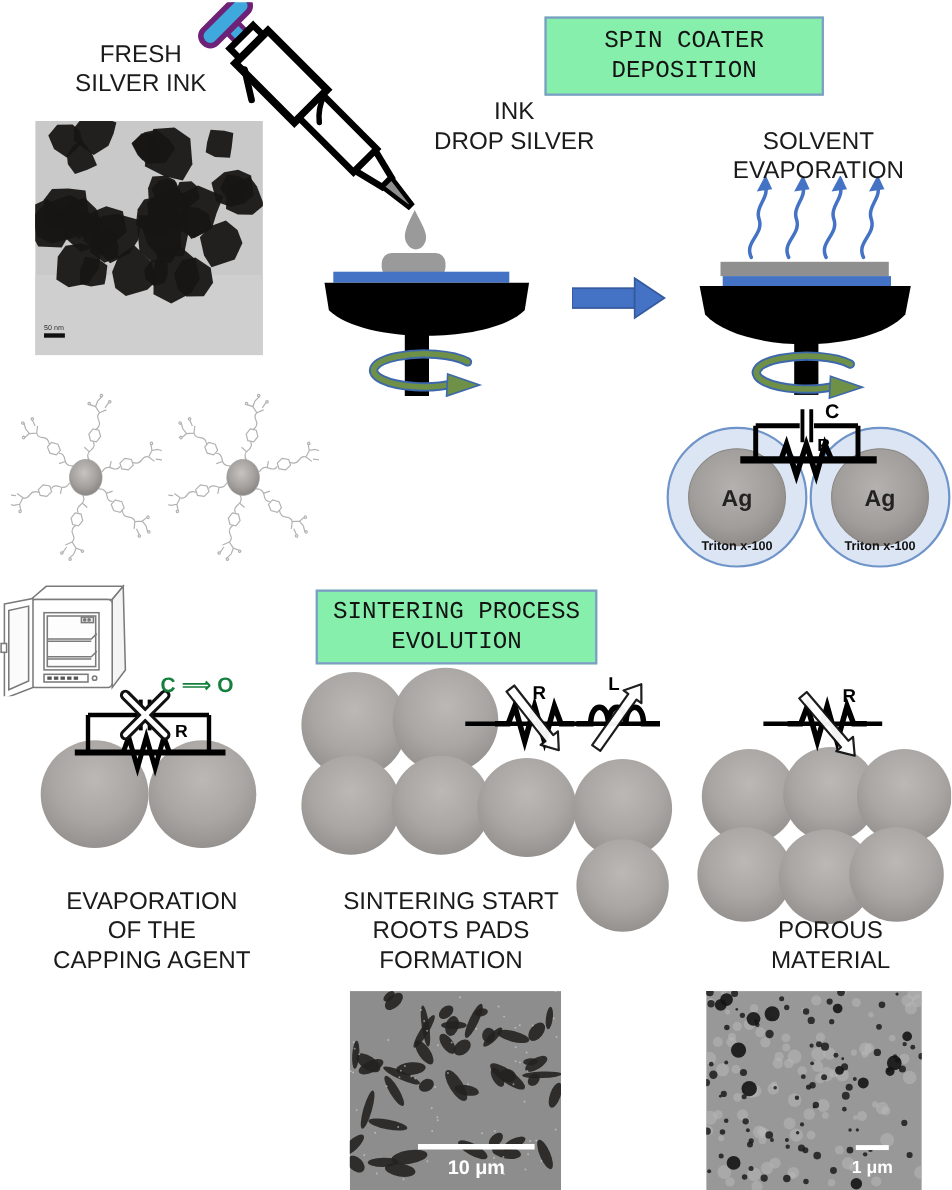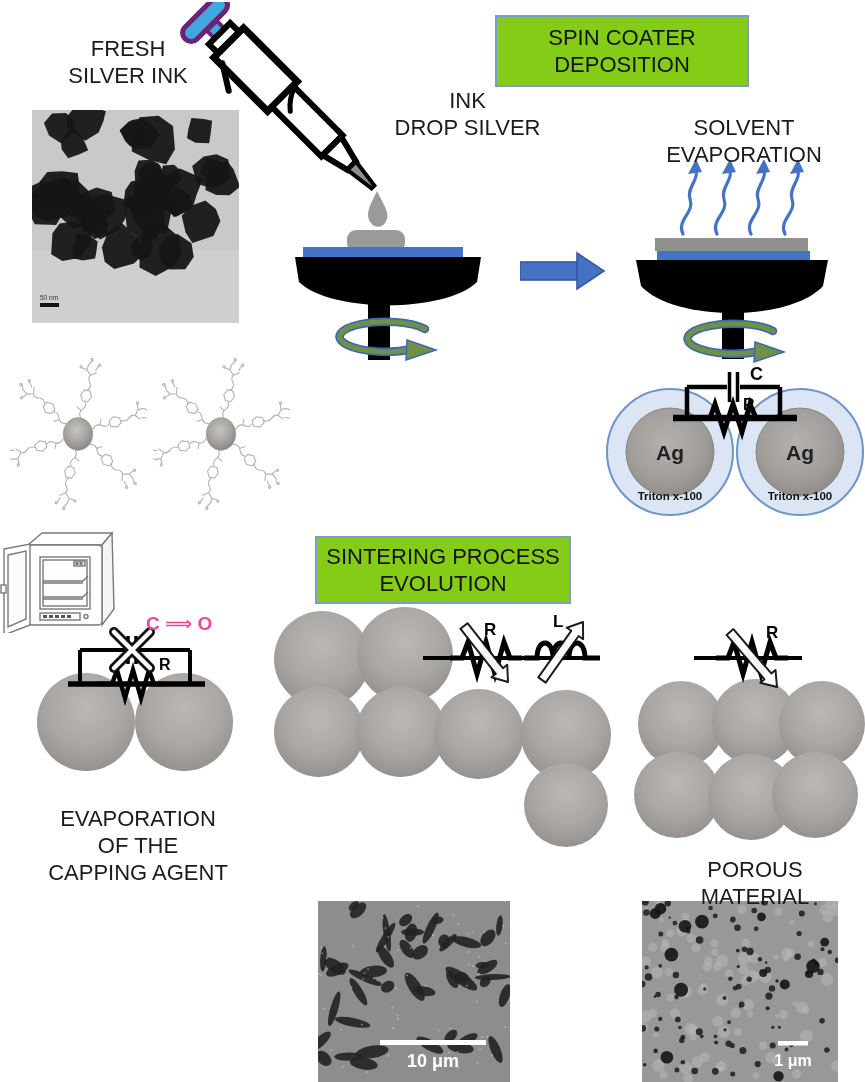--- a/index.html
+++ b/index.html
@@ -1,27 +1,27 @@
 <!DOCTYPE html>
 <html><head>
 <meta charset="utf-8">
 <style>
   html,body{margin:0;padding:0;background:#ffffff;}
   body{font-family:"Liberation Sans","DejaVu Sans",sans-serif;}
   #stage{position:relative;width:865px;height:1082px;background:#fff;overflow:hidden;}
   .abs{position:absolute;}
   .caption{position:absolute;white-space:pre-line;text-align:center;color:#1b1b1b;
            font-size:22px;line-height:1.22;z-index:4;}
-  .label-box{position:absolute;background:#84cc16;border:2px solid #7f9cc9;
+  .label-box{position:absolute;background:#86efac;border:2px solid #7f9cc9;
              display:flex;align-items:center;justify-content:center;text-align:center;
-             white-space:pre-line;font-size:22px;line-height:1.25;color:#141414;z-index:4;}
+             white-space:pre-line;font-size:22px;line-height:1.25;color:#141414;z-index:4;font-family:Liberation Mono, monospace;}
   .sphere{position:absolute;border-radius:50%;z-index:2;
           background:radial-gradient(circle at 50% 36%, #bcb8b6 0%, #aaa6a4 48%, #979391 76%, #7e7a78 100%);}
   .circuit{z-index:3;}
-  .transition-label{position:absolute;font-weight:bold;font-size:19px;color:#ec4899;
+  .transition-label{position:absolute;font-weight:bold;font-size:19px;color:#15803d;
                     white-space:nowrap;z-index:4;}
   svg{display:block;}
 </style>
 </head>
 <body>
 
 <div id="stage">
 
   <div class="caption" style="left:53px;top:36px;width:150px;">FRESH
 SILVER INK</div>
@@ -249,41 +249,44 @@
       <line x1="54" y1="22" x2="90" y2="58" stroke="#fff" stroke-width="4.5" stroke-linecap="round"></line>
       <line x1="90" y1="22" x2="54" y2="58" stroke="#fff" stroke-width="4.5" stroke-linecap="round"></line>
     </g>
     <text x="99" y="60" font-size="16" font-weight="bold" fill="#000">R</text>
   </svg>
 
   <div class="caption" style="left:28px;top:806px;width:220px;">EVAPORATION
 OF THE
 CAPPING AGENT</div>
 
-  <div class="label-box" style="left:287px;top:536px;width:252px;height:64px;margin-left:28px;">SINTERING PROCESS
+  <div class="label-box" style="left:287px;top:536px;width:252px;height:64px;">SINTERING PROCESS
 EVOLUTION</div>
 
   <div class="sphere" style="left:274px;top:611px;width:96px;height:96px;"></div>
   <div class="sphere" style="left:357px;top:607px;width:96px;height:96px;"></div>
   <div class="sphere" style="left:274px;top:687px;width:90px;height:90px;"></div>
   <div class="sphere" style="left:356px;top:687px;width:90px;height:90px;"></div>
   <div class="sphere" style="left:434px;top:689px;width:90px;height:90px;"></div>
   <div class="sphere" style="left:521px;top:690px;width:90px;height:90px;"></div>
   <div class="sphere" style="left:524px;top:763px;width:84px;height:84px;"></div>
 
   <svg class="abs circuit" style="left:420px;top:612px;" width="185" height="80" viewBox="0 0 185 80">
     <line x1="3" y1="46" x2="180" y2="46" stroke="#000" stroke-width="4"></line>
     <polyline points="30,46 42,46 48,30 57,62 66,30 75,62 84,30 90,46 102,46" fill="none" stroke="#000" stroke-width="5"></polyline>
     <path d="M104,46 L117,46 C117,26 133,26 133,46 C133,26 149,26 149,46 C149,26 165,26 165,46 L180,46" fill="none" stroke="#000" stroke-width="5"></path>
     <text x="64" y="23" font-size="17" font-weight="bold" fill="#000">R</text>
     <text x="133" y="15" font-size="17" font-weight="bold" fill="#000">L</text>
     <polygon fill="#fff" stroke="#111" stroke-width="2" stroke-linejoin="round" opacity="0.95" points="40.5,16.8 75.8,61.8 71.5,65.2 88.0,70.0 87.2,52.8 82.9,56.2 47.5,11.2"></polygon>
     <polygon fill="#fff" stroke="#111" stroke-width="2" stroke-linejoin="round" opacity="0.95" points="125.7,70.6 158.6,24.0 163.1,27.2 163.0,10.0 146.8,15.7 151.2,18.8 118.3,65.4"></polygon>
   </svg>
 
+  <div class="caption" style="left:300px;top:806px;width:220px;">SINTERING START
+ROOTS PADS
+FORMATION</div>
 
   <svg class="abs" style="left:318px;top:901px;" width="192" height="181" viewBox="0 0 192 181">
     <rect x="0" y="0" width="192" height="181" fill="#8d8d8d"></rect>
     <g id="sem1-blobs">
         <ellipse cx="45.8" cy="162.6" rx="14.0" ry="6.0" fill="#242220" opacity="0.9" transform="rotate(9 45.8 162.6)"></ellipse>
         <ellipse cx="164.3" cy="64.3" rx="6.7" ry="3.2" fill="#242220" opacity="0.9" transform="rotate(177 164.3 64.3)"></ellipse>
         <ellipse cx="186.8" cy="94.6" rx="11.9" ry="4.8" fill="#242220" opacity="0.9" transform="rotate(109 186.8 94.6)"></ellipse>
         <ellipse cx="149.3" cy="138.8" rx="11.4" ry="4.5" fill="#242220" opacity="0.9" transform="rotate(153 149.3 138.8)"></ellipse>
         <ellipse cx="69.6" cy="85.7" rx="7.2" ry="5.4" fill="#242220" opacity="0.9" transform="rotate(150 69.6 85.7)"></ellipse>
         <ellipse cx="68.8" cy="31.8" rx="18.8" ry="3.4" fill="#242220" opacity="0.9" transform="rotate(82 68.8 31.8)"></ellipse>
@@ -399,21 +402,21 @@
   <div class="sphere" style="left:708px;top:754px;width:86px;height:86px;"></div>
   <div class="sphere" style="left:772px;top:752px;width:86px;height:86px;"></div>
 
   <svg class="abs circuit" style="left:690px;top:612px;" width="125" height="85" viewBox="0 0 125 85">
     <line x1="4" y1="46" x2="112" y2="46" stroke="#000" stroke-width="4"></line>
     <polyline points="26,46 38,46 44,30 53,62 62,30 71,62 80,30 86,46 98,46" fill="none" stroke="#000" stroke-width="5"></polyline>
     <text x="76" y="26" font-size="17" font-weight="bold" fill="#000">R</text>
     <polygon fill="#fff" stroke="#111" stroke-width="2" stroke-linejoin="round" opacity="0.95" points="36.6,22.9 74.5,67.3 70.3,70.9 87.0,75.0 85.5,57.9 81.3,61.4 43.4,17.1"></polygon>
   </svg>
 
-  <div class="caption" style="left:655px;top:833px;width:200px;margin-top:24px;">POROUS
+  <div class="caption" style="left:655px;top:833px;width:200px;">POROUS
 MATERIAL</div>
 
   <svg class="abs" style="left:642px;top:901px;" width="196" height="181" viewBox="0 0 196 181">
     <rect x="0" y="0" width="196" height="181" fill="#989898"></rect>
     <g id="sem2-blobs">
         <circle cx="53.8" cy="46.5" r="4.7" fill="#b9b9b9" opacity="0.5"></circle>
         <circle cx="65.2" cy="65.6" r="4.9" fill="#b9b9b9" opacity="0.5"></circle>
         <circle cx="3.2" cy="61.1" r="5.9" fill="#b9b9b9" opacity="0.5"></circle>
         <circle cx="52.8" cy="128.8" r="4.4" fill="#b9b9b9" opacity="0.5"></circle>
         <circle cx="63.3" cy="20.7" r="4.7" fill="#b9b9b9" opacity="0.5"></circle>

